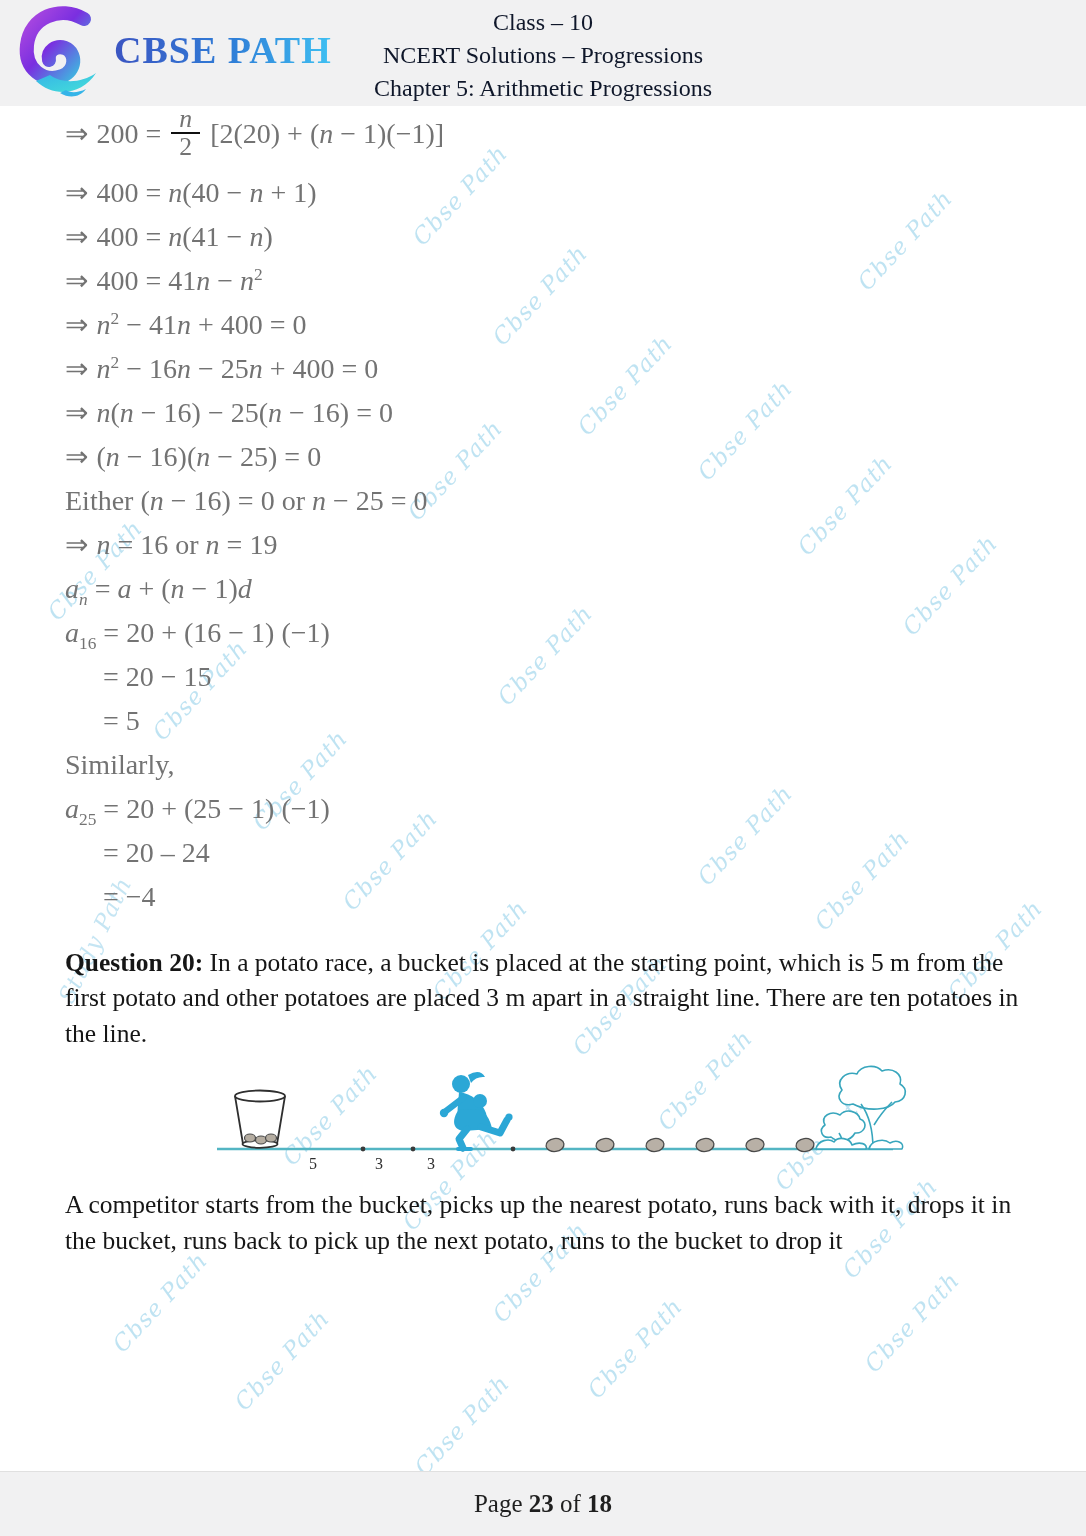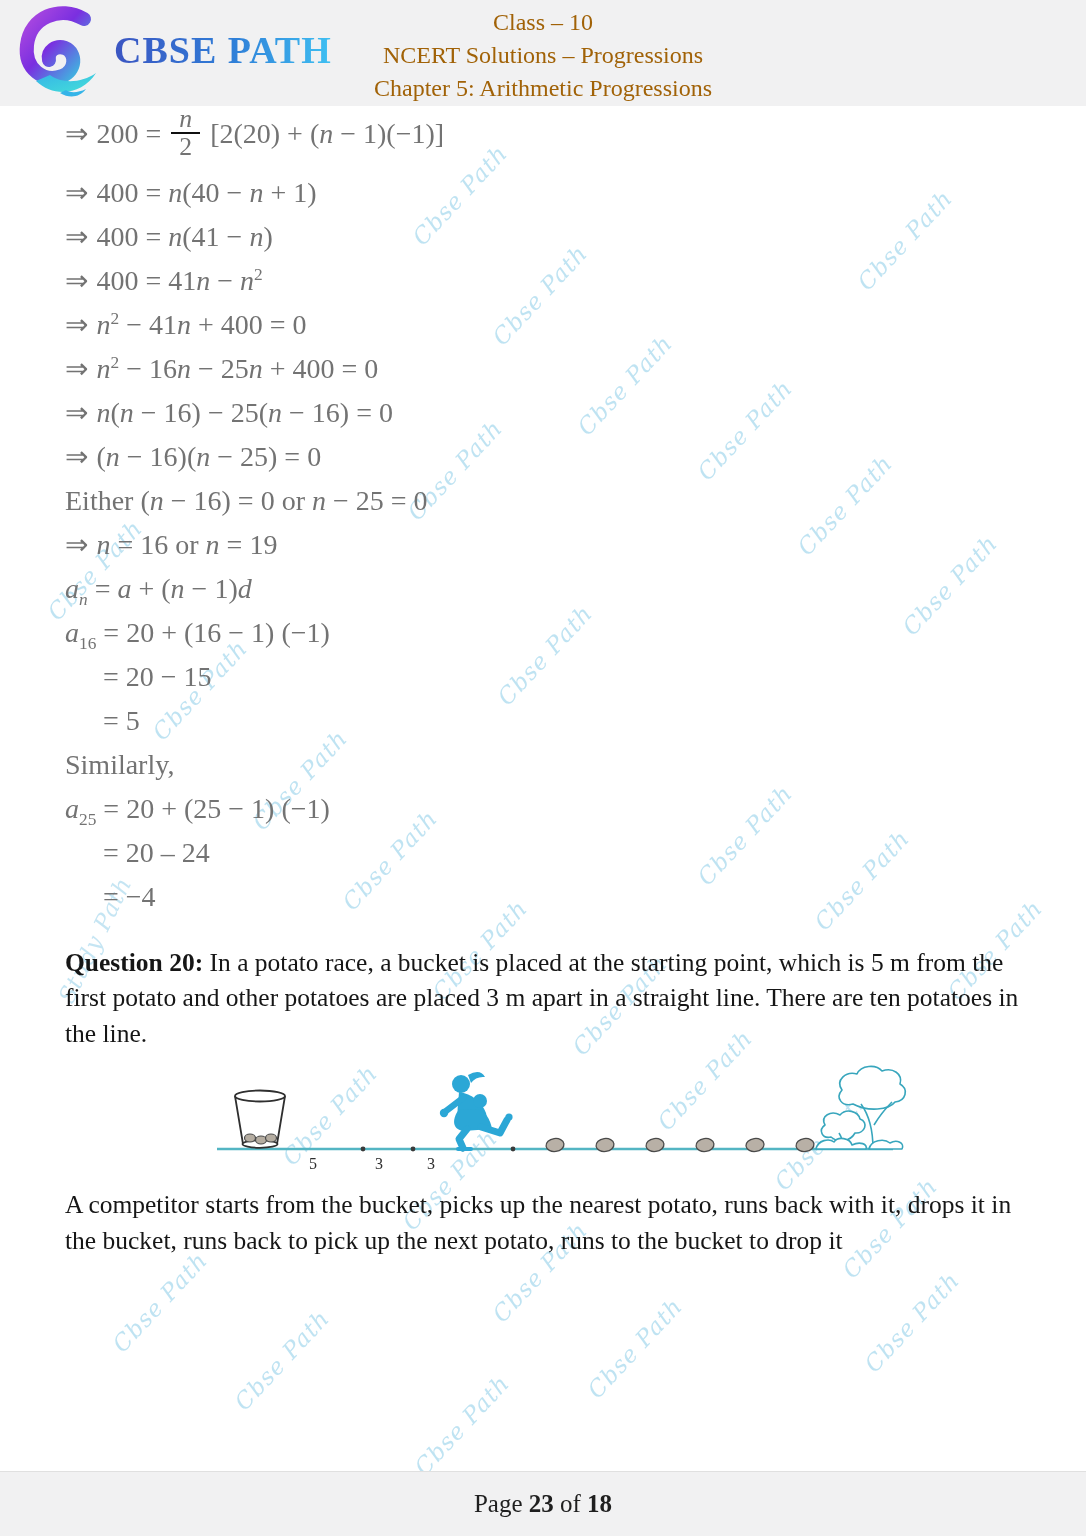--- a/index.html
+++ b/index.html
@@ -6,21 +6,21 @@
   .page{position:relative;width:1086px;height:1536px;background:#ffffff;overflow:hidden;
         font-family:"Liberation Serif", serif;color:#161616;}
   
   .header{position:absolute;top:0;left:0;width:1086px;height:106px;background:#f1f1f2;z-index:3;}
   .logo{position:absolute;left:14px;top:5px;width:94px;height:96px;}
   .brand{position:absolute;left:114px;top:28px;font-size:38px;font-weight:bold;letter-spacing:1px;
          background:linear-gradient(90deg,#3b55c2 0%,#2f7fd8 55%,#3fc0f2 100%);
          -webkit-background-clip:text;background-clip:text;color:transparent;
          font-family:"Liberation Serif", serif;}
   .header-center{position:absolute;left:283px;top:6px;width:520px;text-align:center;}
-  .header-center div{font-size:24px;line-height:33px;color:#a16207;}
+  .header-center div{font-size:24px;line-height:33px;color:#0f172a;}
   
   .wm-layer{position:absolute;inset:0;z-index:1;pointer-events:none;}
   .wm{position:absolute;font-style:italic;font-family:"DejaVu Serif", serif;
       color:rgba(139,204,232,0.55);font-size:23px;letter-spacing:1px;white-space:nowrap;
       transform:translate(-50%,-50%) rotate(-47deg);}
   .wm.steep{transform:translate(-50%,-50%) rotate(-64deg);color:rgba(139,204,232,0.5);}
   
   .content{position:absolute;top:106px;left:65px;width:963px;z-index:2;}
   .eq-line{font-size:28px;line-height:36px;margin-bottom:8px;color:#737373;}
   .eq-line.gap-before{margin-top:8px;}

